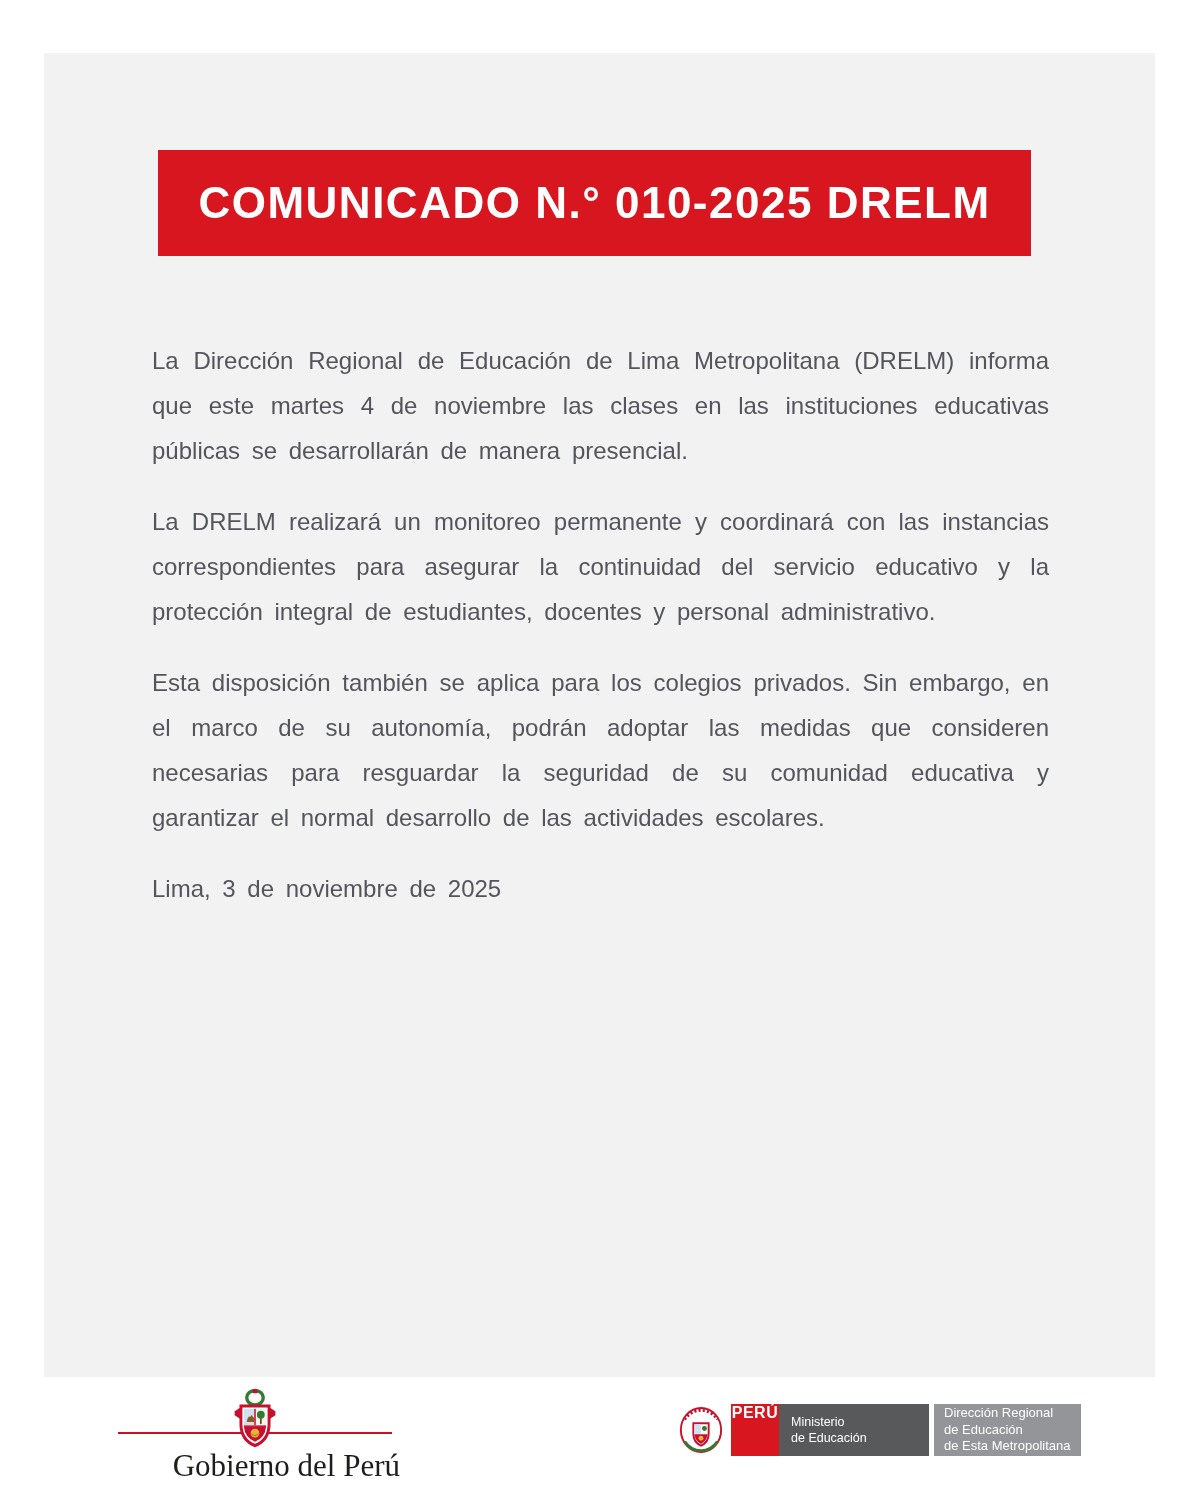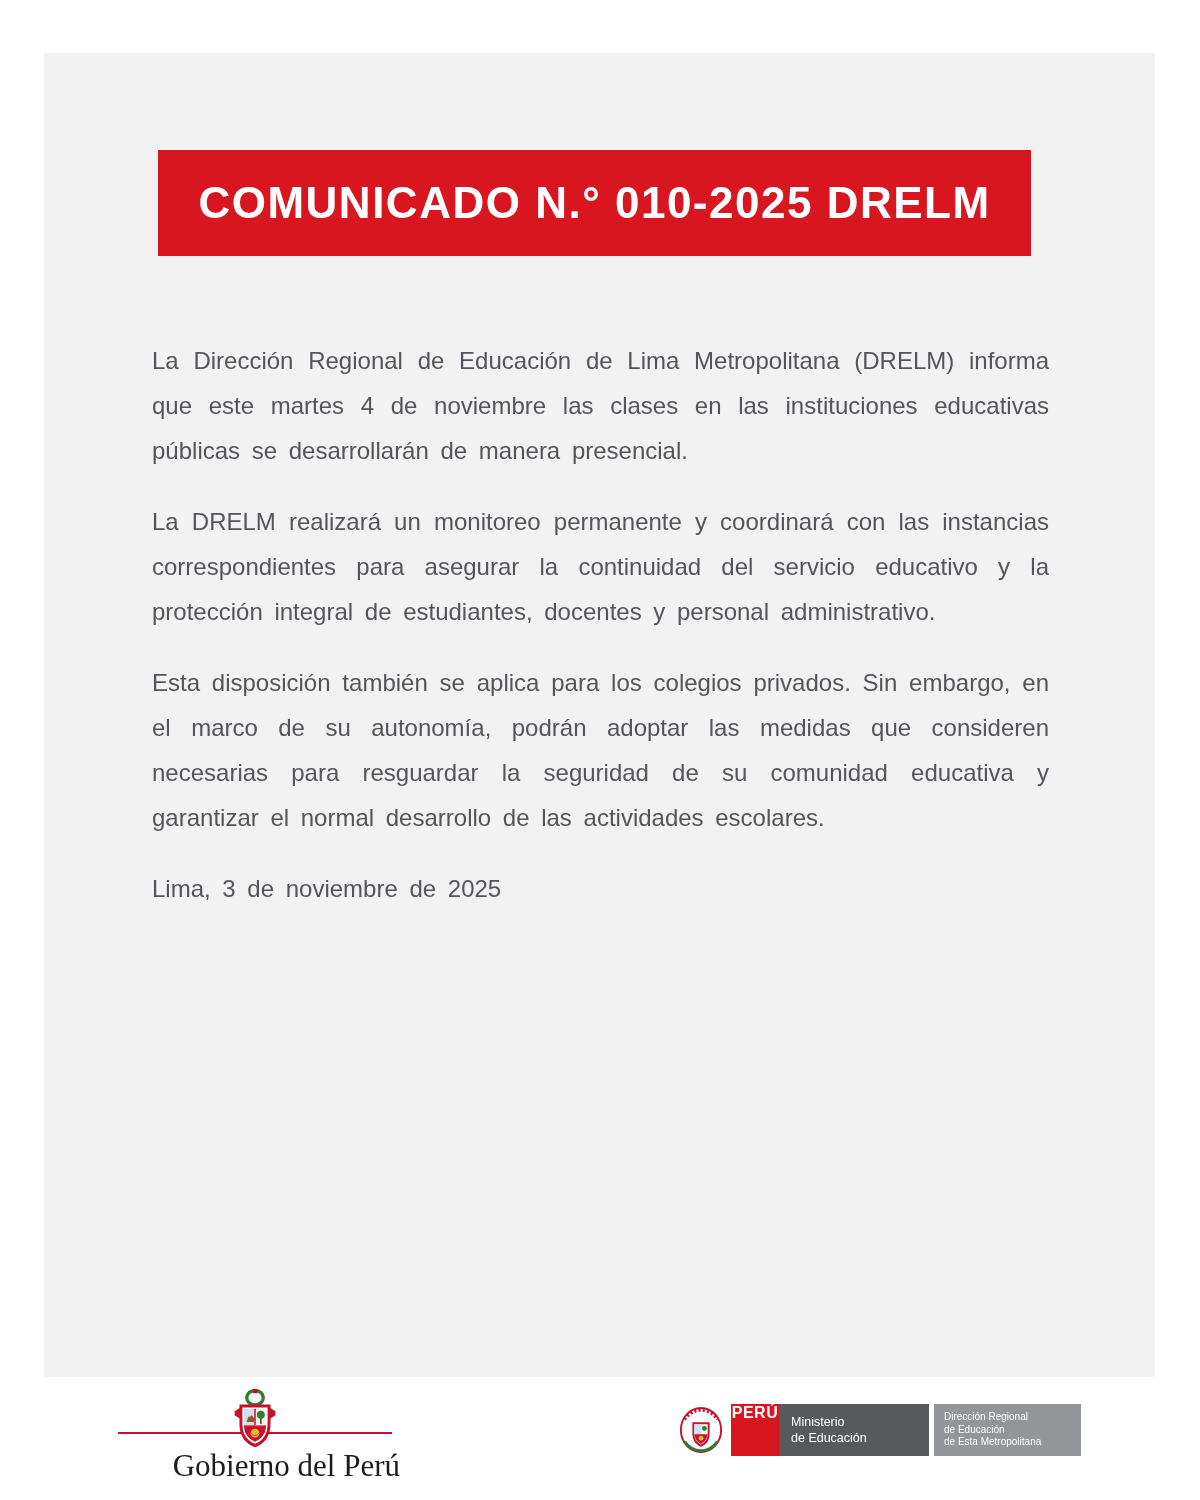--- a/index.html
+++ b/index.html
@@ -97,21 +97,21 @@
     font-size: 12.5px;
     line-height: 1.3;
     display: flex; flex-direction: column; justify-content: center;
     padding-left: 12px;
     margin-right: 5px;
   }
   .direction-box {
     width: 147px; height: 52px;
     background: #939598;
     color: #fff;
-    font-size: 10px;
+    font-size: 13px;
     line-height: 1.28;
     display: flex; flex-direction: column; justify-content: center;
     padding-left: 10px;
   }
 </style>
 </head>
 <body>
 
 <div class="panel"></div>
 

